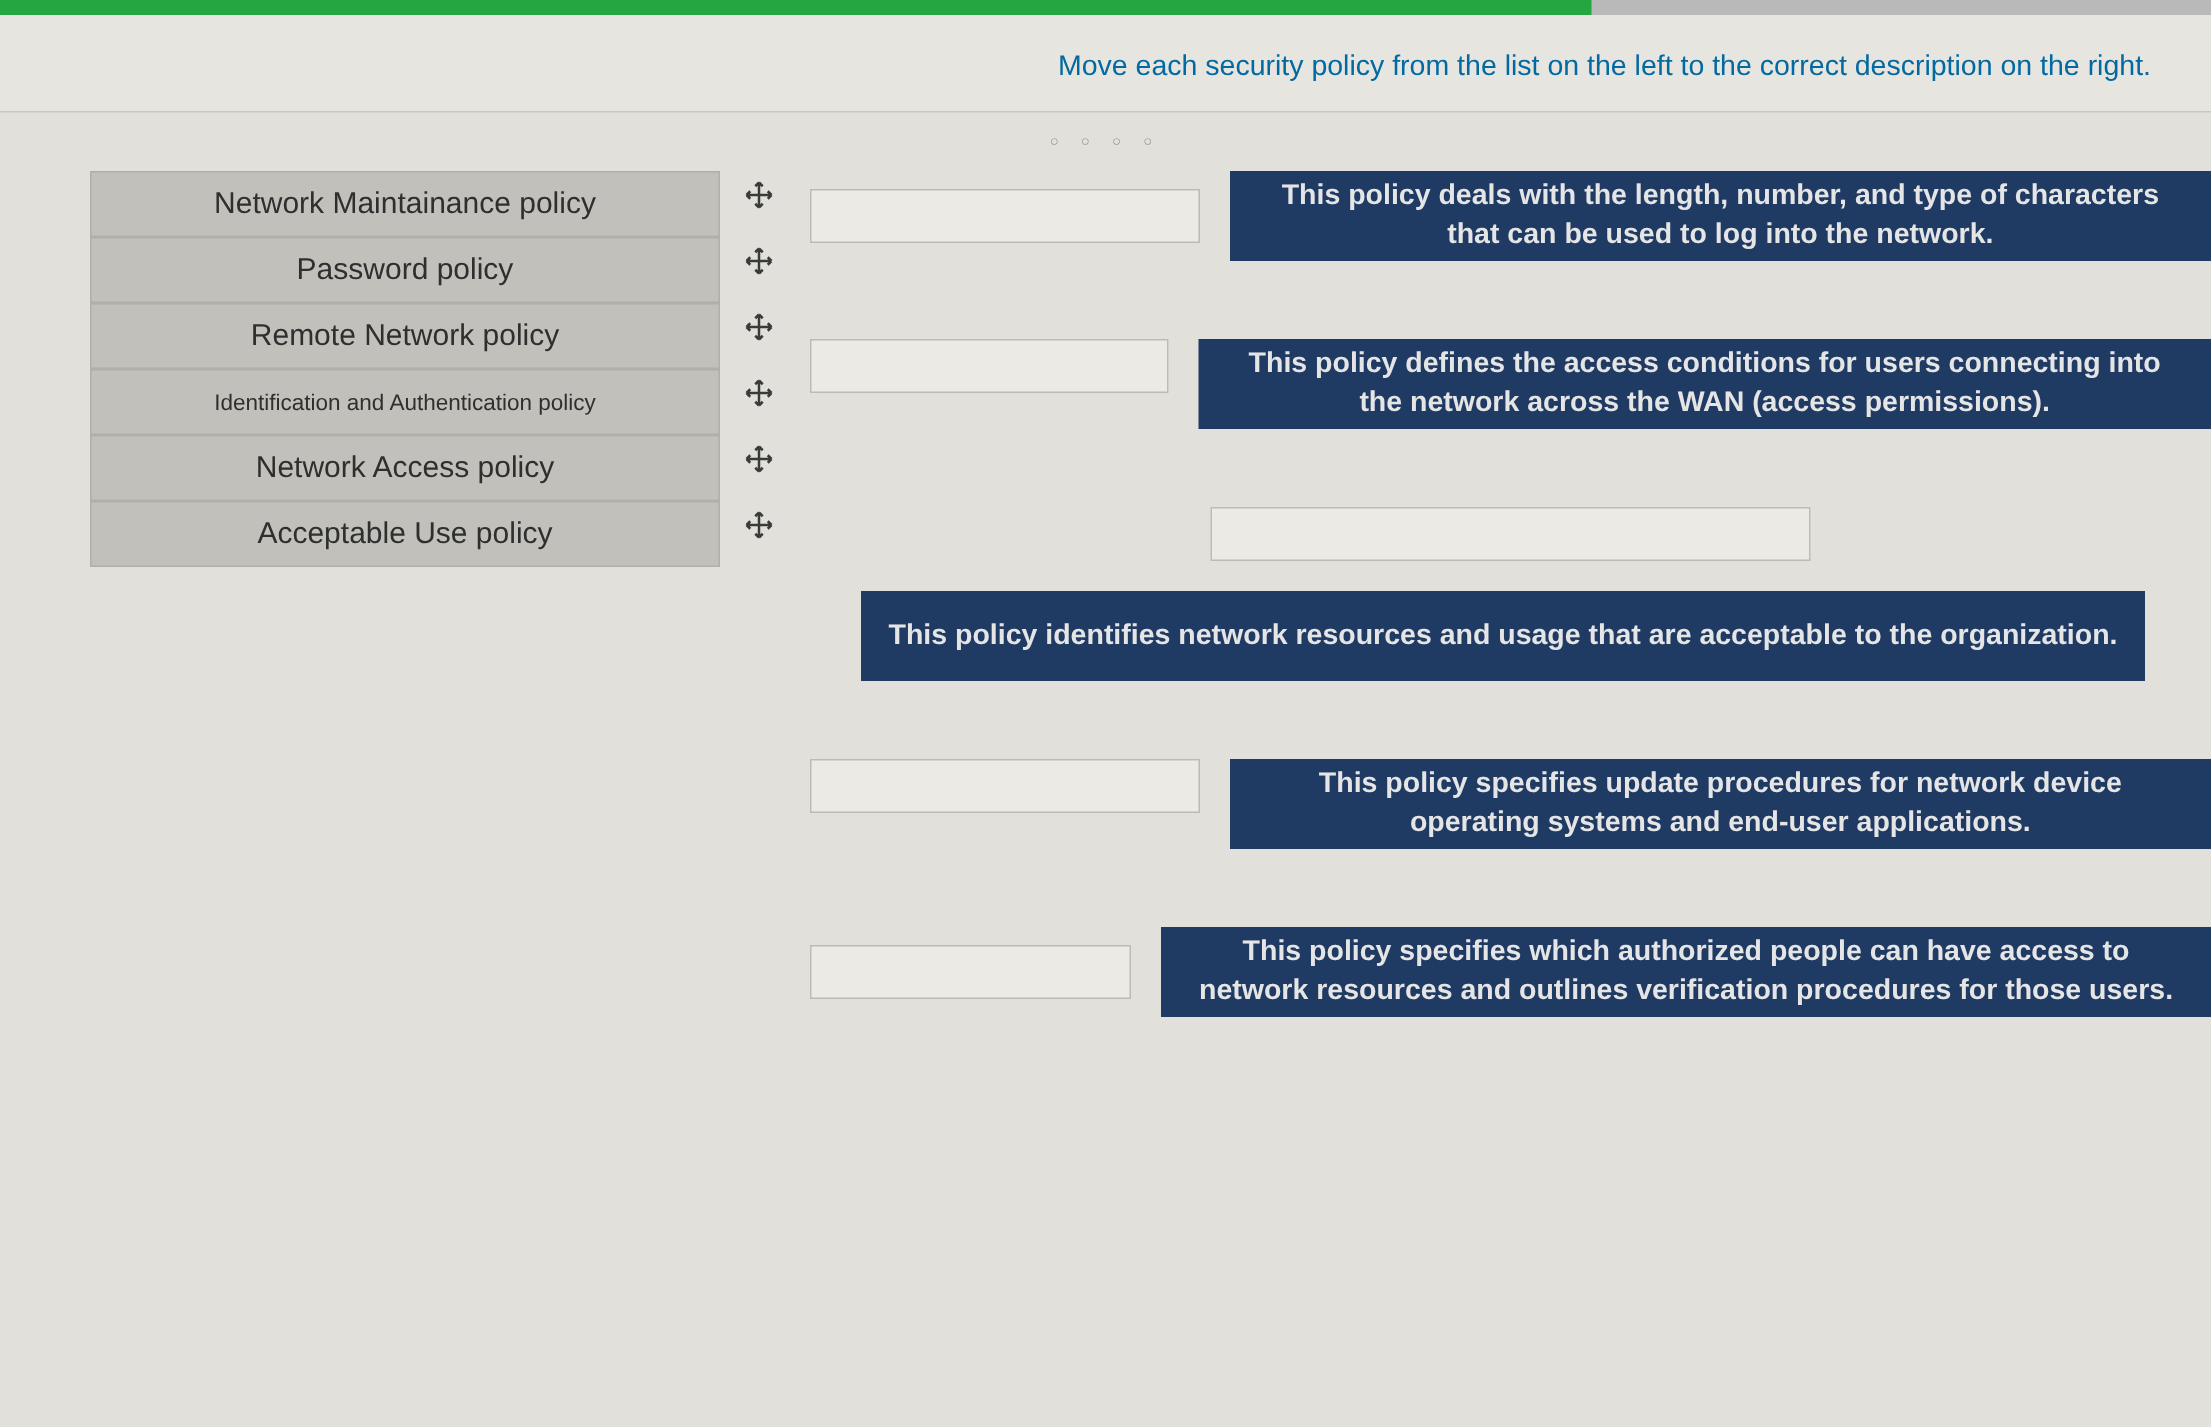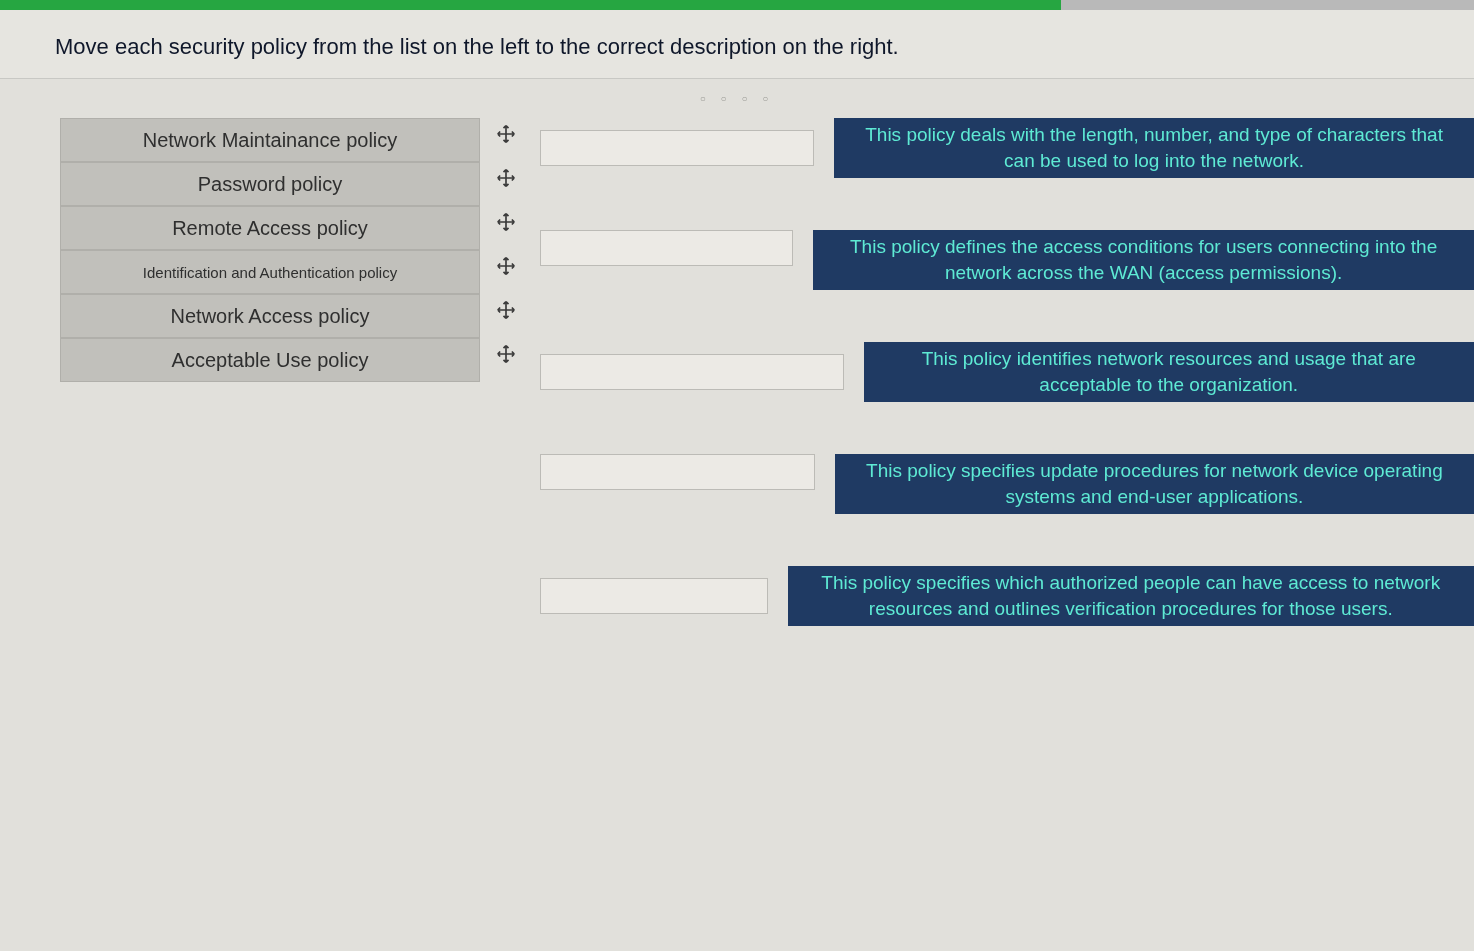--- a/index.html
+++ b/index.html
@@ -16,24 +16,25 @@
     background: #b9b9b9;
     position: relative;
   }
   .progress-fill {
     height: 100%;
     width: 72%;
     background: #26a641;
   }
   .instructions {
     padding: 24px 40px 18px 55px;
-    font-size: 22px;
-    color: #0f172a;
+    font-size: 19px;
+    color: #0369a1;
     border-bottom: 1px solid #c8c8c4;
     background: #e6e5e0;
+    text-align: right;
   }
   .dots-row {
     text-align: center;
     padding: 14px 0 10px 0;
     font-size: 10px;
     letter-spacing: 6px;
     color: #9a9a95;
     user-select: none;
   }
   .drag-row {
@@ -66,29 +67,30 @@
   }
   .drop-zone {
     width: 400px;
     height: 36px;
     border: 1px solid #bcbbb6;
     background: #eceae5;
     margin-left: 10px;
   }
   .desc-box {
     background: #1f3a63;
-    color: #5eead4;
+    color: #e5e5e5;
     font-size: 19px;
     padding: 2px 18px;
     text-align: center;
     line-height: 1.35;
     min-height: 60px;
     display:flex;
     align-items:center;
     justify-content:center;
+    font-weight:bold;
   }
   svg.move-svg { width:20px; height:20px; display:block; }
 </style>
 </head>
 <body>
 
 <div class="progress-bar">
   <div class="progress-fill" style="width: 72%;"></div>
 </div>
 
@@ -114,21 +116,21 @@
     <div class="drag-row">
       <div class="label-box">Password policy</div>
       <span class="move-icon">
         <svg class="move-svg" viewBox="0 0 24 24" fill="none" stroke="currentColor" stroke-width="2">
           <path d="M12 2 L9 5 M12 2 L15 5 M12 2 L12 22 M12 22 L9 19 M12 22 L15 19 M2 12 L5 9 M2 12 L5 15 M2 12 L22 12 M22 12 L19 9 M22 12 L19 15"></path>
         </svg>
       </span>
     </div>
 
     <div class="drag-row">
-      <div class="label-box">Remote Access policy</div>
+      <div class="label-box">Remote Network policy</div>
       <span class="move-icon">
         <svg class="move-svg" viewBox="0 0 24 24" fill="none" stroke="currentColor" stroke-width="2">
           <path d="M12 2 L9 5 M12 2 L15 5 M12 2 L12 22 M12 22 L9 19 M12 22 L15 19 M2 12 L5 9 M2 12 L5 15 M2 12 L22 12 M22 12 L19 9 M22 12 L19 15"></path>
         </svg>
       </span>
     </div>
 
     <div class="drag-row">
       <div class="label-box" style="font-size:15px;">Identification and Authentication policy</div>
       <span class="move-icon">
@@ -164,21 +166,21 @@
       <div class="drop-zone"></div>
       <div class="desc-box">This policy deals with the length, number, and type of characters that can be used to log into the network.</div>
     </div>
 
 
     <div style="display:flex; align-items:flex-start; gap:20px;">
       <div class="drop-zone"></div>
       <div class="desc-box">This policy defines the access conditions for users connecting into the network across the WAN (access permissions).</div>
     </div>
 
-    <div style="display:flex; align-items:center; gap:20px;">
+    <div style="display:flex; align-items:center; gap:20px;flex-direction:column;">
       <div class="drop-zone"></div>
       <div class="desc-box">This policy identifies network resources and usage that are acceptable to the organization.</div>
     </div>
 
     <div style="display:flex; align-items:flex-start; gap:20px;">
       <div class="drop-zone"></div>
       <div class="desc-box">This policy specifies update procedures for network device operating systems and end-user applications.</div>
     </div>
 
     <div style="display:flex; align-items:center; gap:20px;">

